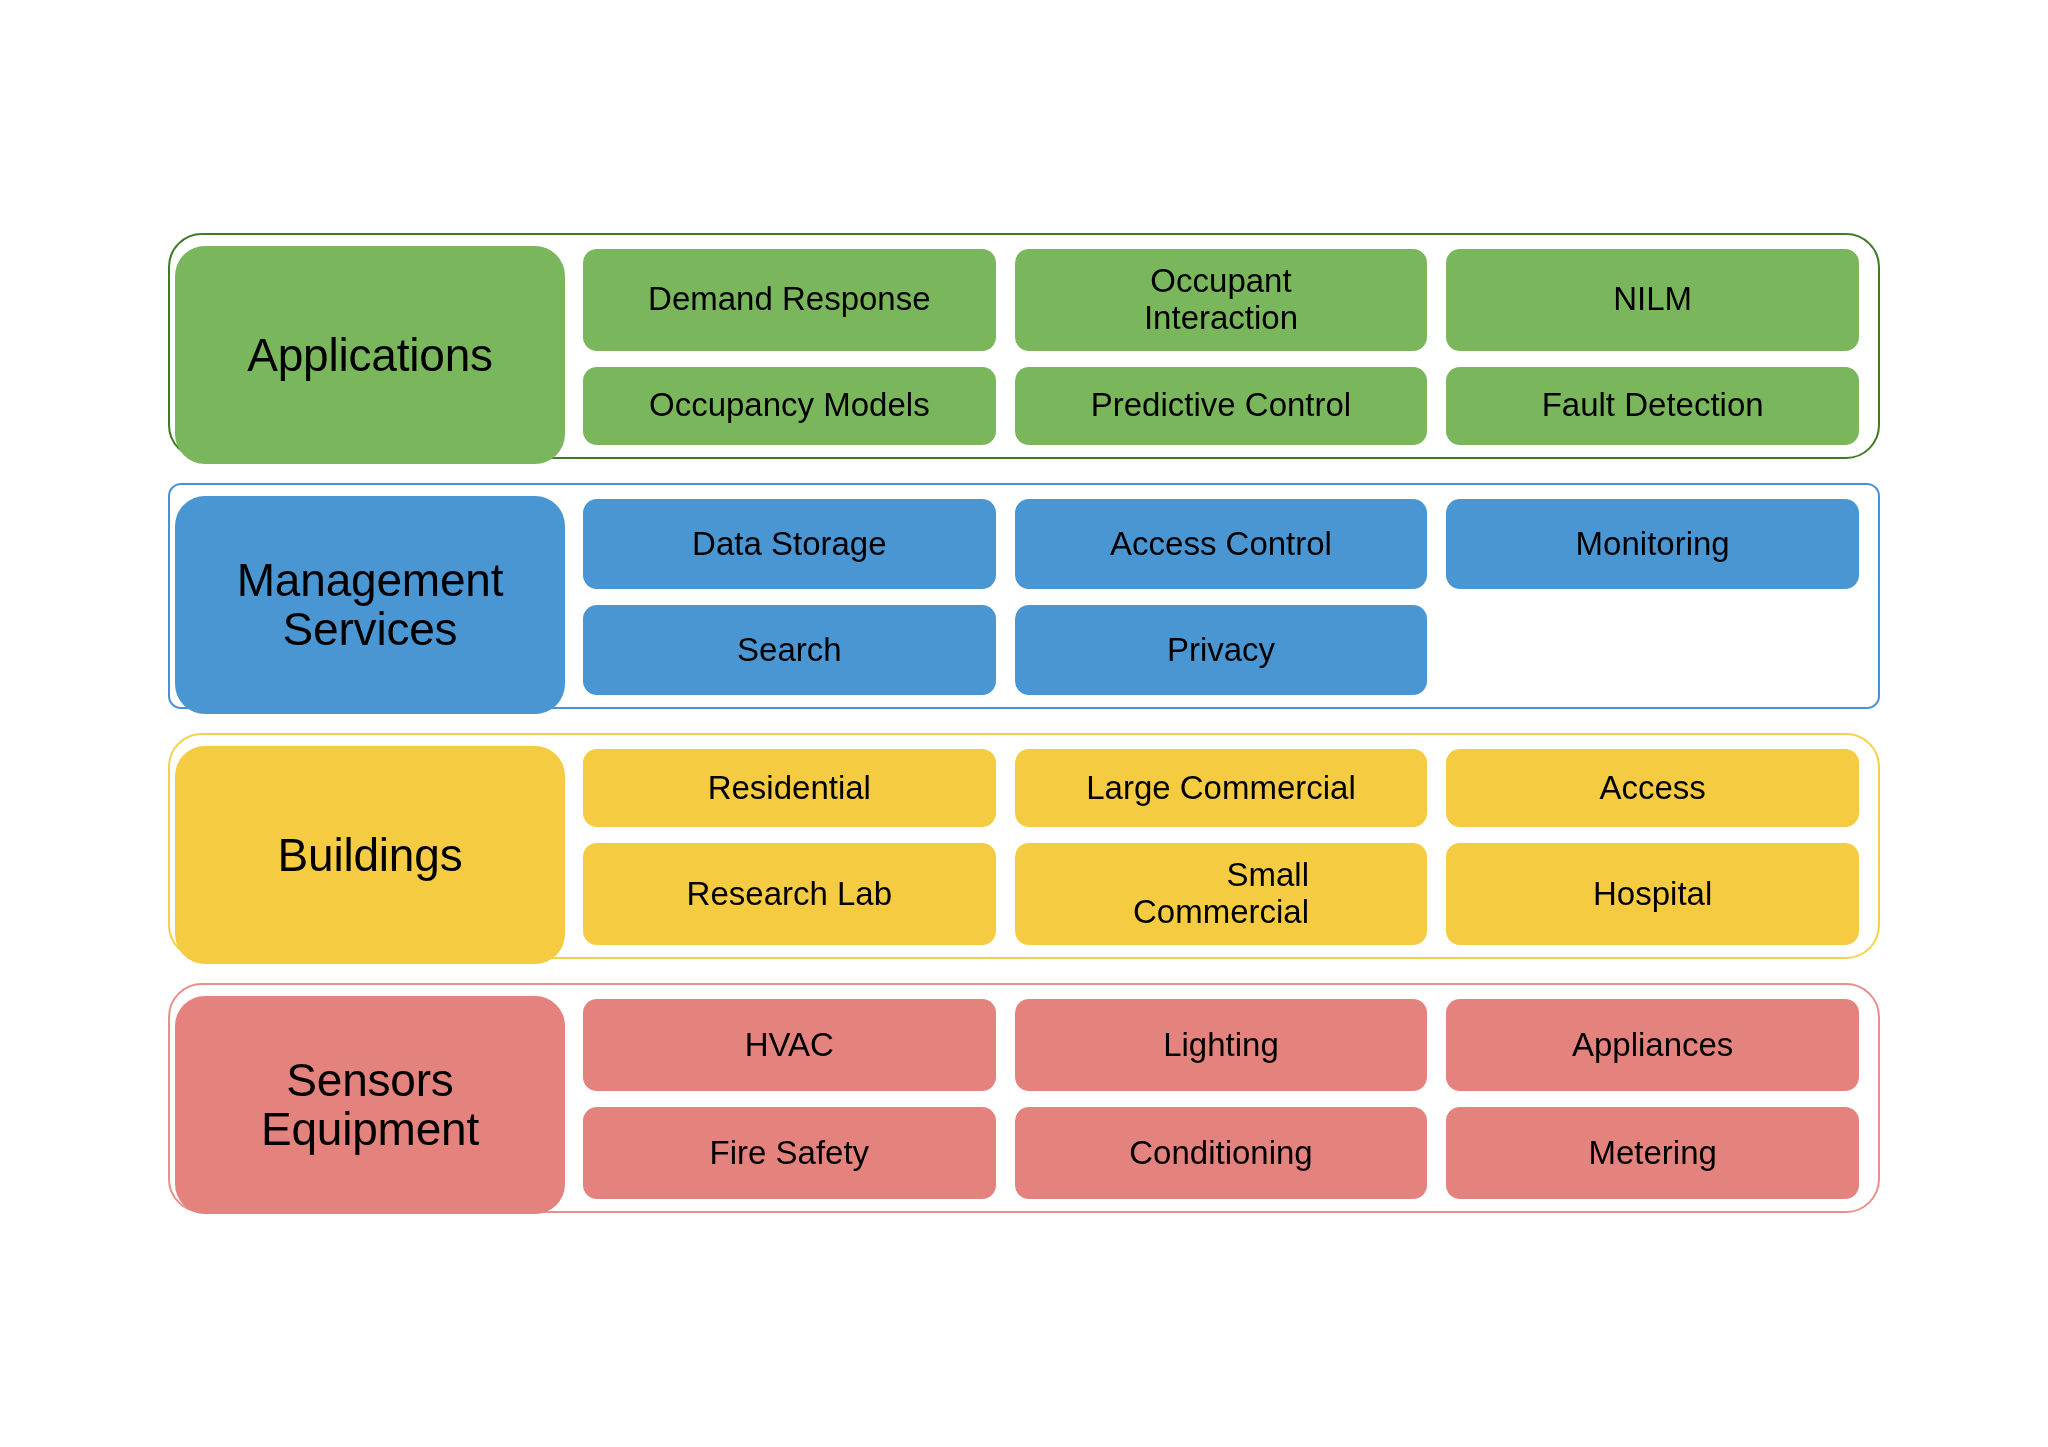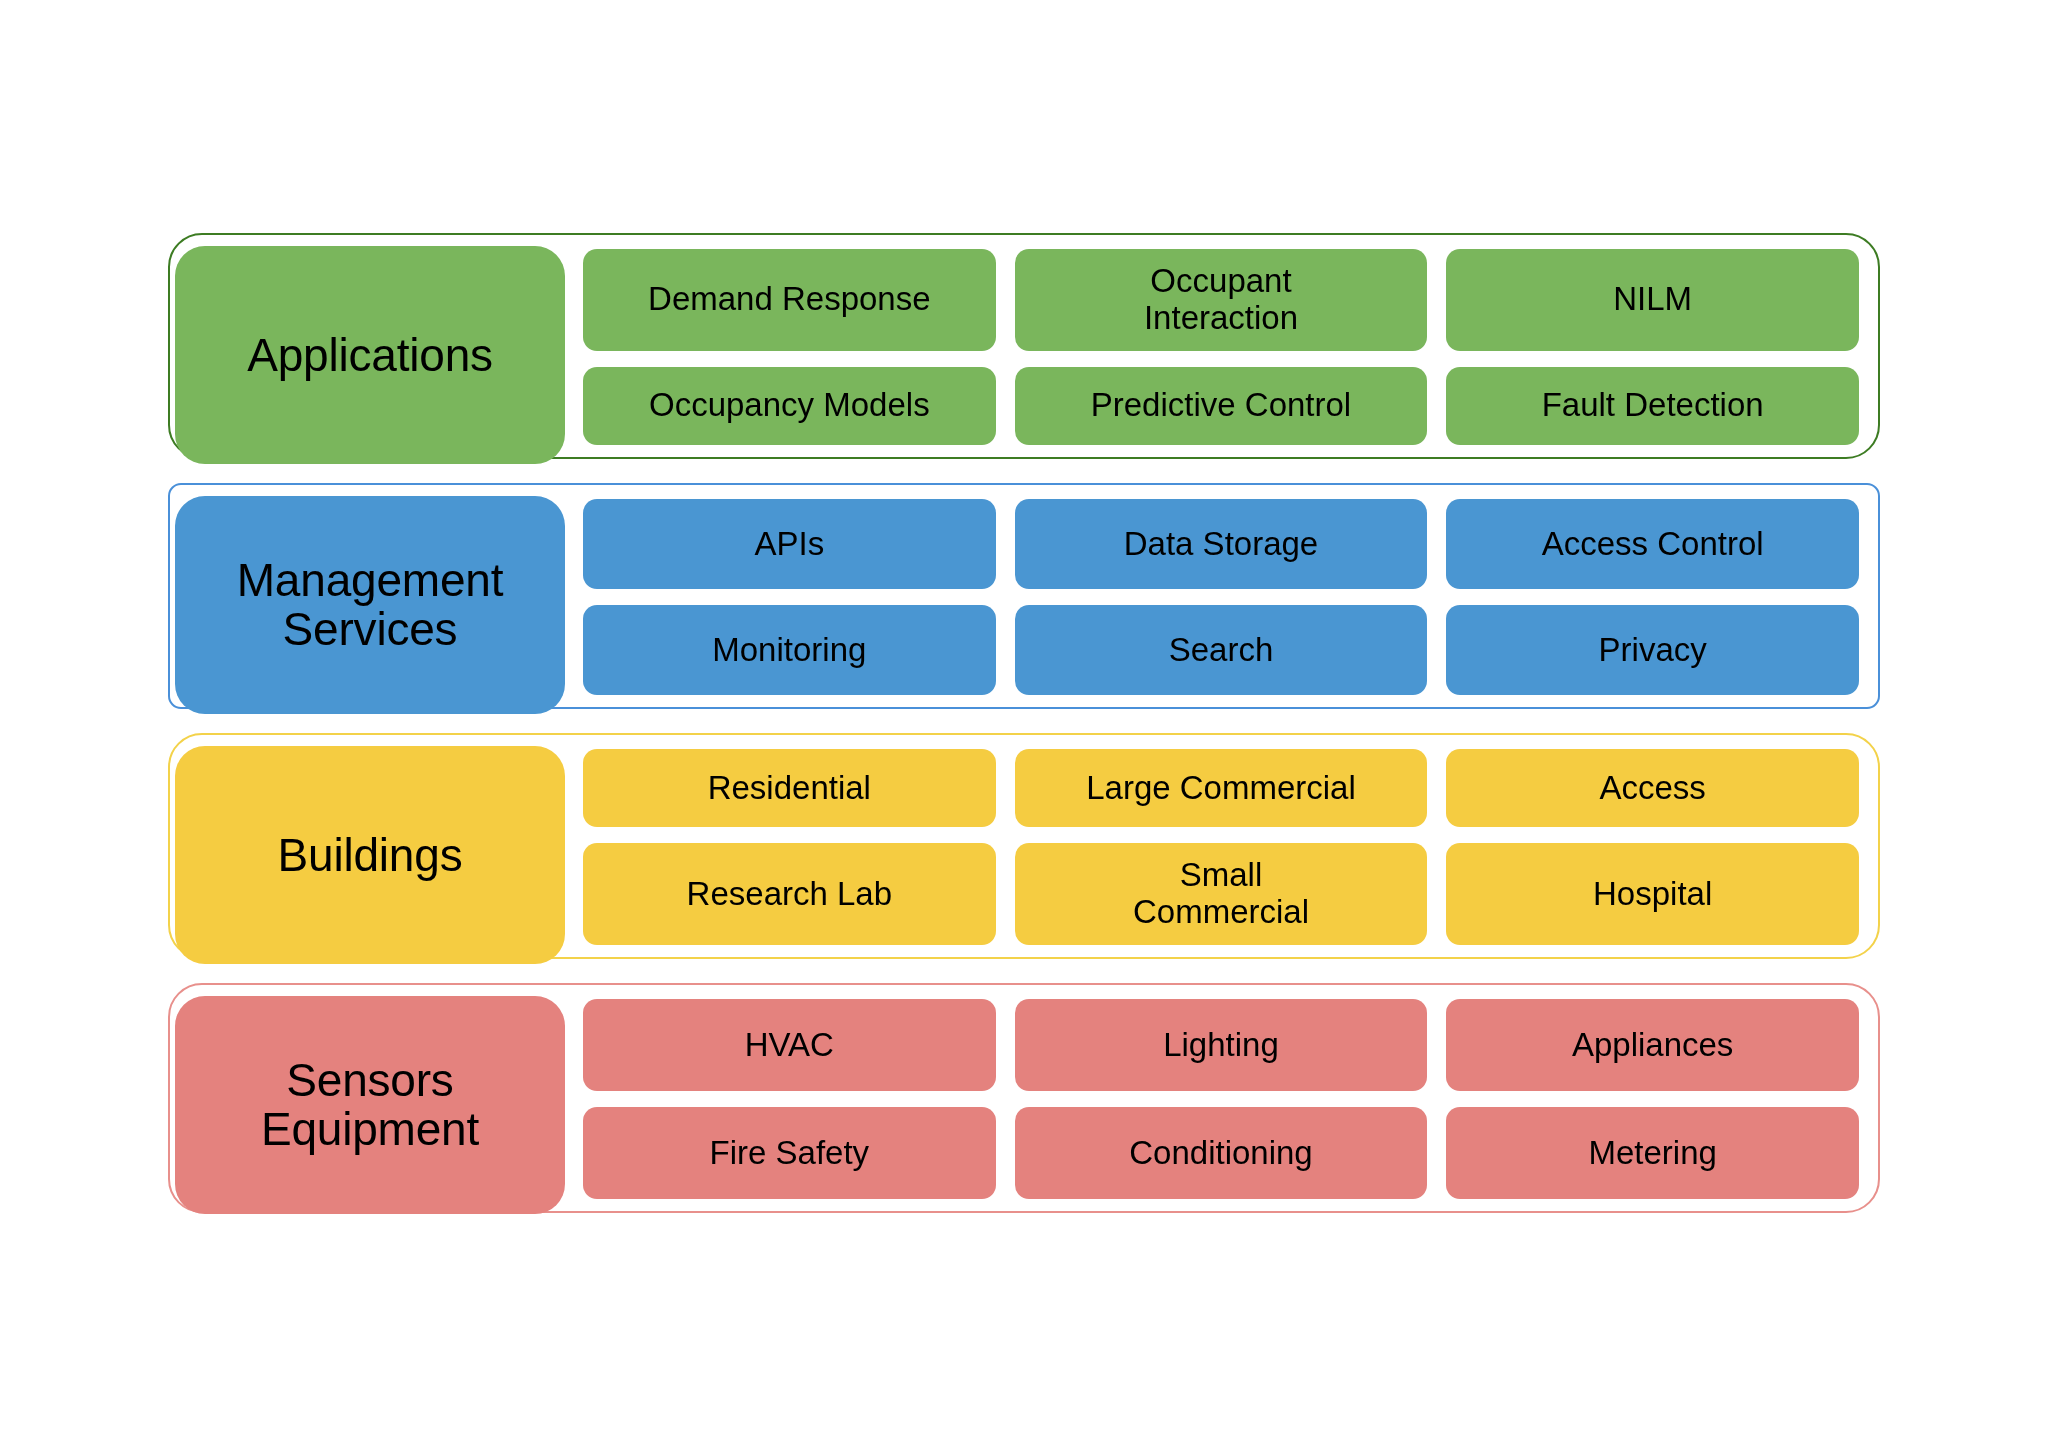--- a/index.html
+++ b/index.html
@@ -83,21 +83,21 @@
   .layer.green  { border-color: #3d7c23; }
   .layer.green  .layer-label,
   .layer.green  .cell { background: #7ab65c; }
 
   .layer.blue   { border-color: #4a90d9; }
   .layer.blue   .layer-label,
   .layer.blue   .cell { background: #4a96d2; }
 
   .layer.yellow { border-color: #f3d24a; }
   .layer.yellow .layer-label,
-  .layer.yellow .cell { background: #f5cc41; }
+  .layer.yellow .cell { background: #f5cc41; text-align: right; }
 
   .layer.red    { border-color: #e8908c; }
   .layer.red    .layer-label,
   .layer.red    .cell { background: #e4827e; }
 
   .layer.green  { height: 226px; }
   .layer.blue   { height: 226px; border-radius: 13px; }
   .layer.yellow { height: 226px; }
   .layer.red    { height: 230px; }
 </style>
@@ -114,21 +114,20 @@
       <div class="cell">NILM</div>
       <div class="cell">Occupancy Models</div>
       <div class="cell">Predictive Control</div>
       <div class="cell">Fault Detection</div>
     </div>
   </div>
 
   <div class="layer blue">
     <div class="layer-label">Management<br>Services</div>
     <div class="grid">
-      <div class="cell">APIs</div>
       <div class="cell">Data Storage</div>
       <div class="cell">Access Control</div>
       <div class="cell">Monitoring</div>
       <div class="cell">Search</div>
       <div class="cell">Privacy</div>
     </div>
   </div>
 
   <div class="layer yellow">
     <div class="layer-label">Buildings</div>

